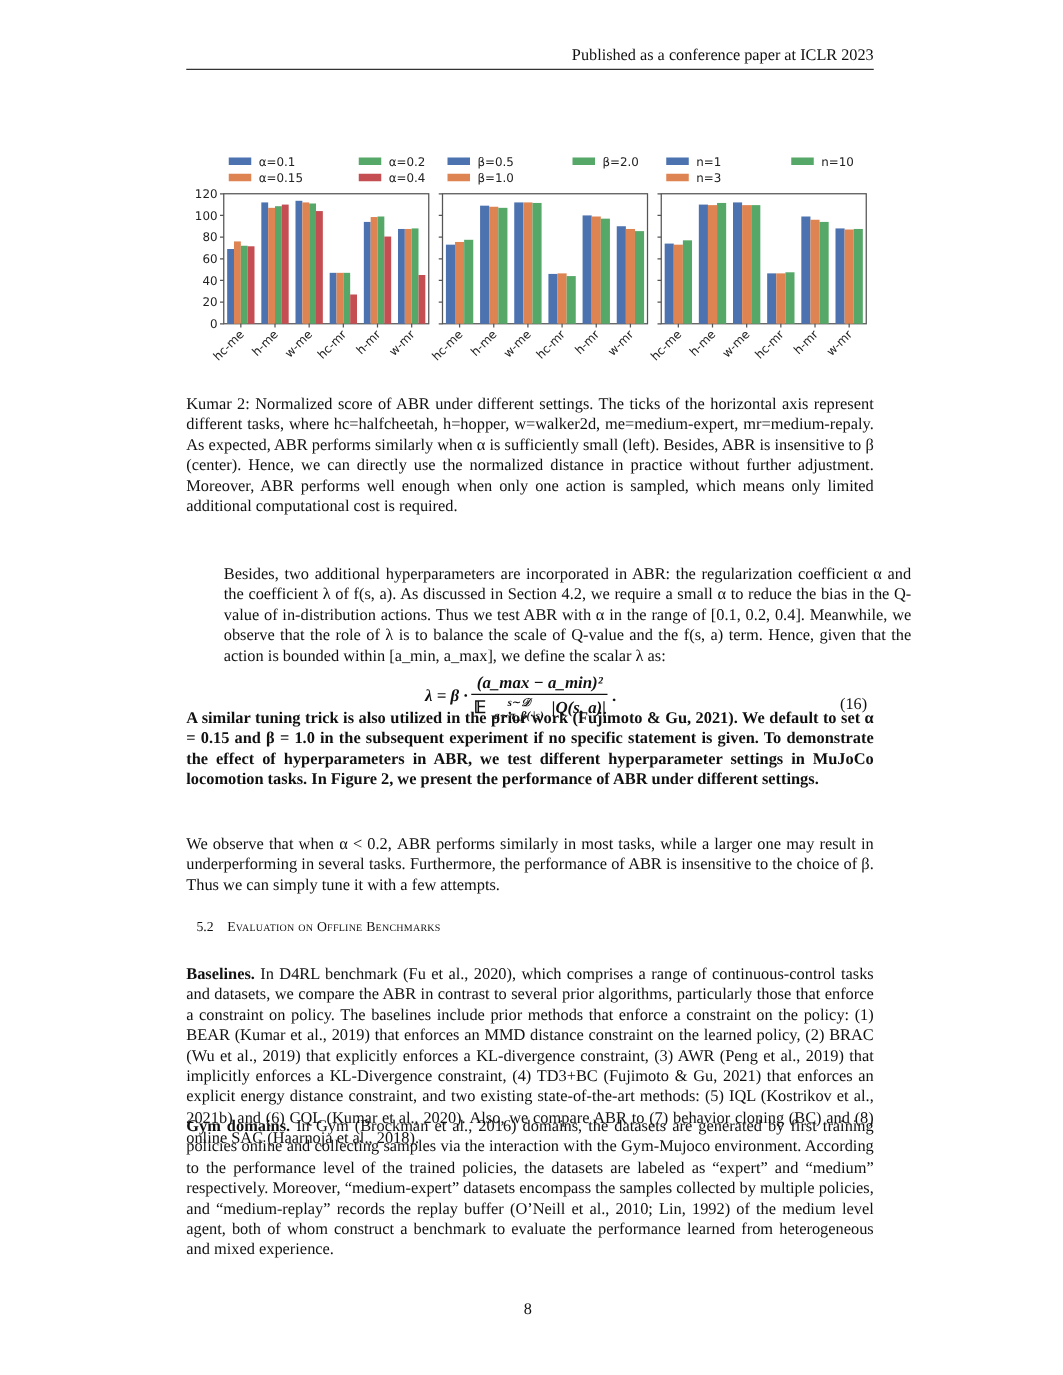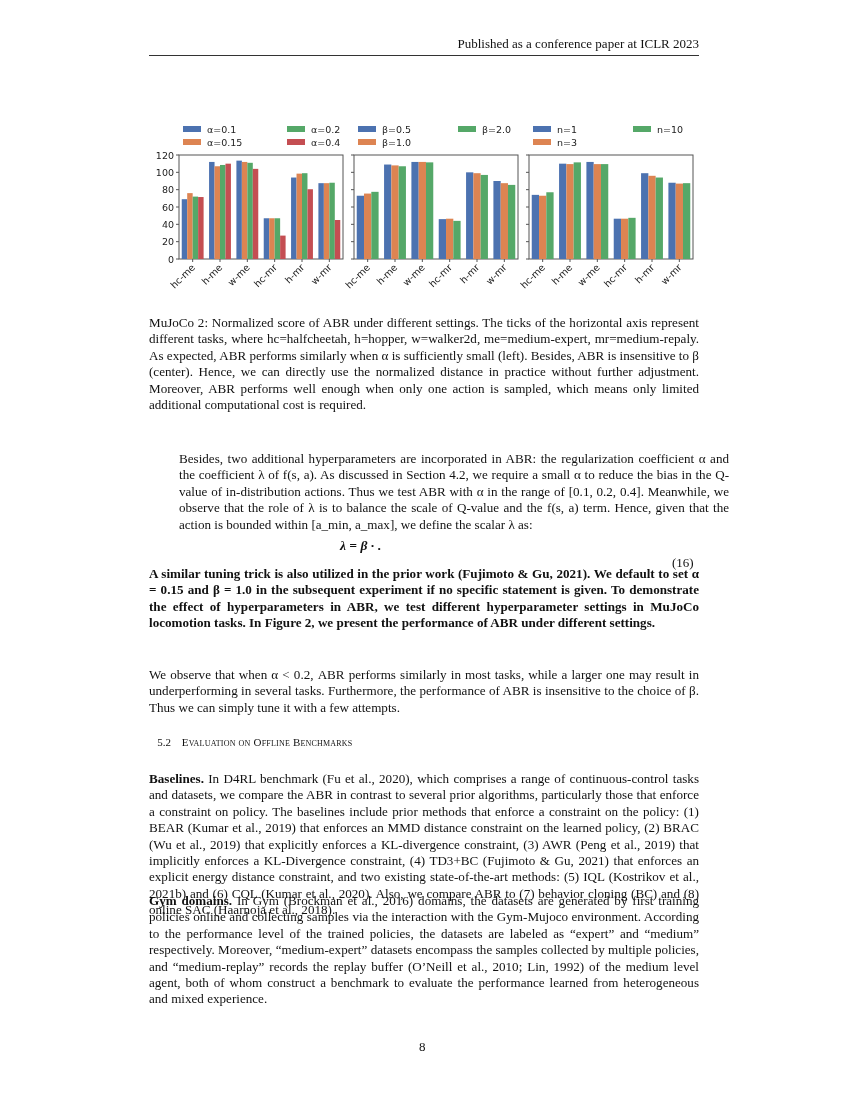--- a/index.html
+++ b/index.html
@@ -180,28 +180,39 @@
     <text x="542.3333333333333" y="156" font-size="9.5" text-anchor="end" fill="#222" transform="rotate(-45 542.3333333333333 156)">w-mr</text>
     <rect x="393" y="14" width="18" height="6" fill="#4C72B0"></rect>
     <text x="417" y="20.5" font-size="9.5" fill="#222">n=1</text>
     <rect x="393" y="27" width="18" height="6" fill="#DD8452"></rect>
     <text x="417" y="33.5" font-size="9.5" fill="#222">n=3</text>
     <rect x="493" y="14" width="18" height="6" fill="#55A868"></rect>
     <text x="517" y="20.5" font-size="9.5" fill="#222">n=10</text>
   </svg>
 
 <div class="text-block caption">
-  <span>MuJoCo 2:</span>
+  <span>Kumar 2:</span>
   <span>Normalized score of ABR under different settings.  The ticks of the horizontal axis represent different tasks, where hc=halfcheetah, h=hopper, w=walker2d, me=medium-expert, mr=medium-repaly.  As expected, ABR performs similarly when α is sufficiently small (left). Besides, ABR is insensitive to β (center).  Hence, we can directly use the normalized distance in practice without further adjustment. Moreover, ABR performs well enough when only one action is sampled, which means only limited additional computational cost is required.</span>
 </div>
 
 <div class="text-block para1">Besides, two additional hyperparameters are incorporated in ABR: the regularization coefficient α and the coefficient λ of f(s, a). As discussed in Section 4.2, we require a small α to reduce the bias in the Q-value of in-distribution actions. Thus we test ABR with α in the range of [0.1, 0.2, 0.4]. Meanwhile, we observe that the role of λ is to balance the scale of Q-value and the f(s, a) term. Hence, given that the action is bounded within [a_min, a_max], we define the scalar λ as:</div>
 
 <div class="eq">
   <span class="math">λ = β ·</span>
+  <span class="frac">
+    <span class="numr math">(a_max − a_min)²</span>
+    <span class="den">
+      <span>𝔼</span>
+      <span class="sub-stack">
+        <span class="math">s∼𝒟</span><br>
+        <span class="math">a∼π_β(·|s)</span>
+      </span>
+      <span class="math">|Q(s, a)|</span>
+    </span>
+  </span>
   <span>.</span>
 </div>
 <div class="eq-num">(16)</div>
 
 <div class="text-block para2">A similar tuning trick is also utilized in the prior work (Fujimoto &amp; Gu, 2021). We default to set α = 0.15 and β = 1.0 in the subsequent experiment if no specific statement is given. To demonstrate the effect of hyperparameters in ABR, we test different hyperparameter settings in MuJoCo locomotion tasks. In Figure 2, we present the performance of ABR under different settings.</div>
 <div class="text-block para3">We observe that when α &lt; 0.2, ABR performs similarly in most tasks, while a larger one may result in underperforming in several tasks. Furthermore, the performance of ABR is insensitive to the choice of β. Thus we can simply tune it with a few attempts.</div>
 
 <div class="section">
   <span class="num">5.2</span>
   <span class="title">Evaluation on Offline Benchmarks</span>

